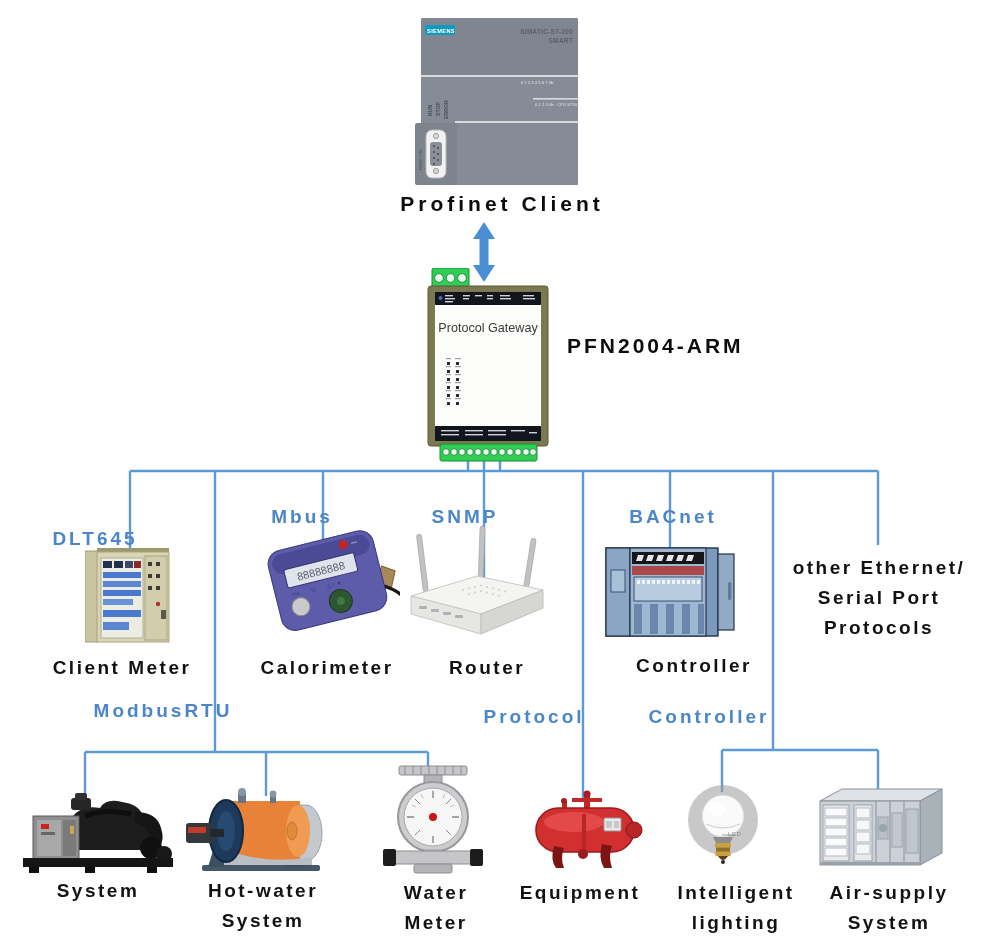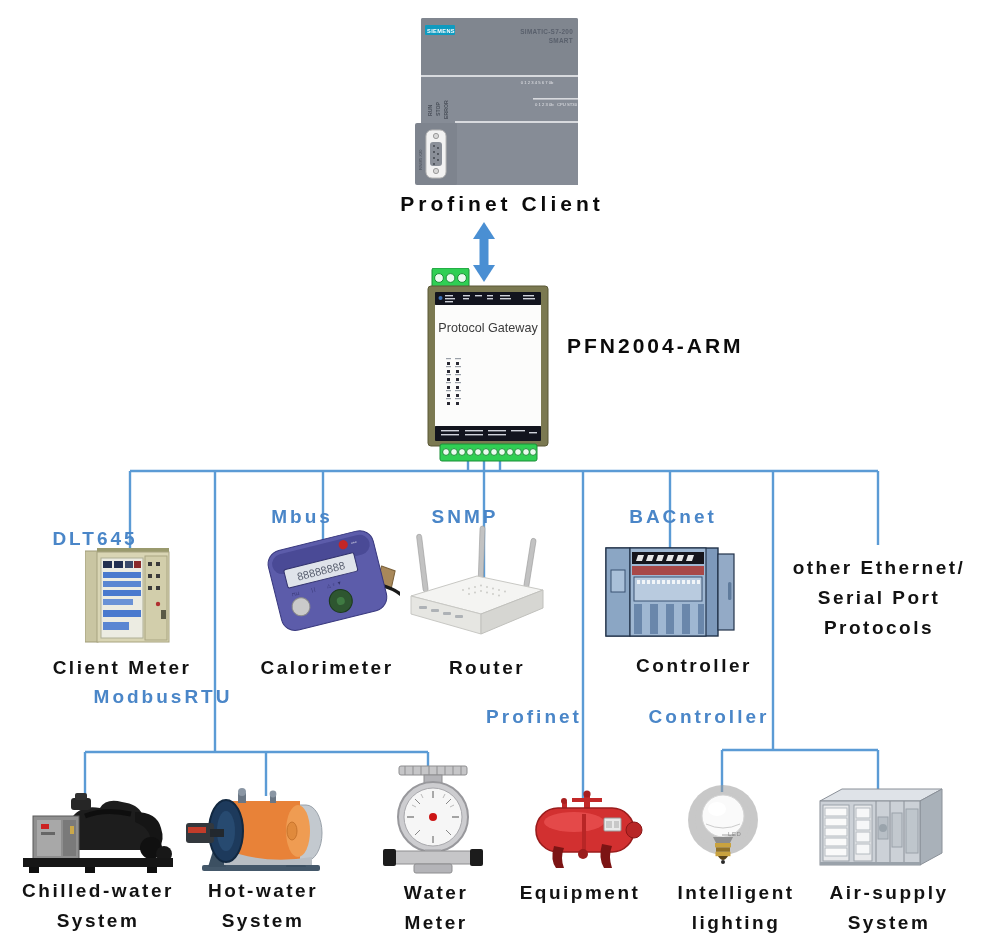--- a/index.html
+++ b/index.html
@@ -319,22 +319,22 @@
 <div class="abs dev-label cx" style="left:327px;top:653px;">Calorimeter</div>
 <div class="abs dev-label cx" style="left:487px;top:653px;">Router</div>
 <div class="abs dev-label cx" style="left:694px;top:651px;">Controller</div>
 
 <div class="abs dev-label cx" style="left:879px;top:553px;line-height:30px;">
   <div>other Ethernet/</div>
   <div>Serial Port</div>
   <div>Protocols</div>
 </div>
 
-<div class="abs proto-label cx" style="left:163px;top:686px;">ModbusRTU</div>
-<div class="abs proto-label cx" style="left:534px;top:706px;">Profinet</div>
+<div class="abs proto-label cx" style="left:163px;top:700px;">ModbusRTU</div>
+<div class="abs proto-label cx" style="left:534px;top:706px;">Protocol</div>
 <div class="abs proto-label cx" style="left:709px;top:706px;">Controller</div>
 
 <svg class="abs device" style="left:15px;top:790px;" width="165" height="90" viewBox="0 0 165 90">
   <path d="M55,30 q10,-16 30,-12 q6,-10 22,-6 q16,2 20,12 q14,2 14,14 l0,22 -86,0 z" fill="#1d1d1d"></path>
   <rect x="56" y="8" width="20" height="12" rx="3" fill="#262626"></rect>
   <rect x="60" y="3" width="12" height="7" rx="2" fill="#303030"></rect>
   <path d="M120,22 q22,0 26,16 q4,12 -2,20 l-10,0 q6,-18 -14,-26 z" fill="#151515"></path>
   <circle cx="136" cy="58" r="11" fill="#101010"></circle>
   <circle cx="149" cy="64" r="8" fill="#181818"></circle>
   <rect x="18" y="26" width="46" height="44" fill="#8f8f8f" stroke="#5a5a5a"></rect>
@@ -450,21 +450,20 @@
     <path d="M62,18 v64 M76,18 v64 M90,18 v64"></path>
   </g>
   <rect x="64" y="34" width="10" height="22" fill="#b8bfc6" stroke="#9aa2aa"></rect>
   <circle cx="69" cy="45" r="4" fill="#9aa4ac"></circle>
   <rect x="78" y="30" width="10" height="34" fill="#c2c8ce" stroke="#9aa2aa"></rect>
   <rect x="92" y="26" width="12" height="44" fill="#bfc6cc" stroke="#9aa2aa"></rect>
   <rect x="6" y="79" width="100" height="3" fill="#9aa2aa"></rect>
 </svg>
 
 <div class="abs dev-label cx" style="left:98px;top:876px;">
-  <div>Chilled-water</div>
     <div>System</div>
 </div>
 <div class="abs dev-label cx" style="left:263px;top:876px;">
   <div>Hot-water</div>
     <div>System</div>
 </div>
 <div class="abs dev-label cx" style="left:436px;top:878px;">
   <div>Water</div>
     <div>Meter</div>
 </div>

